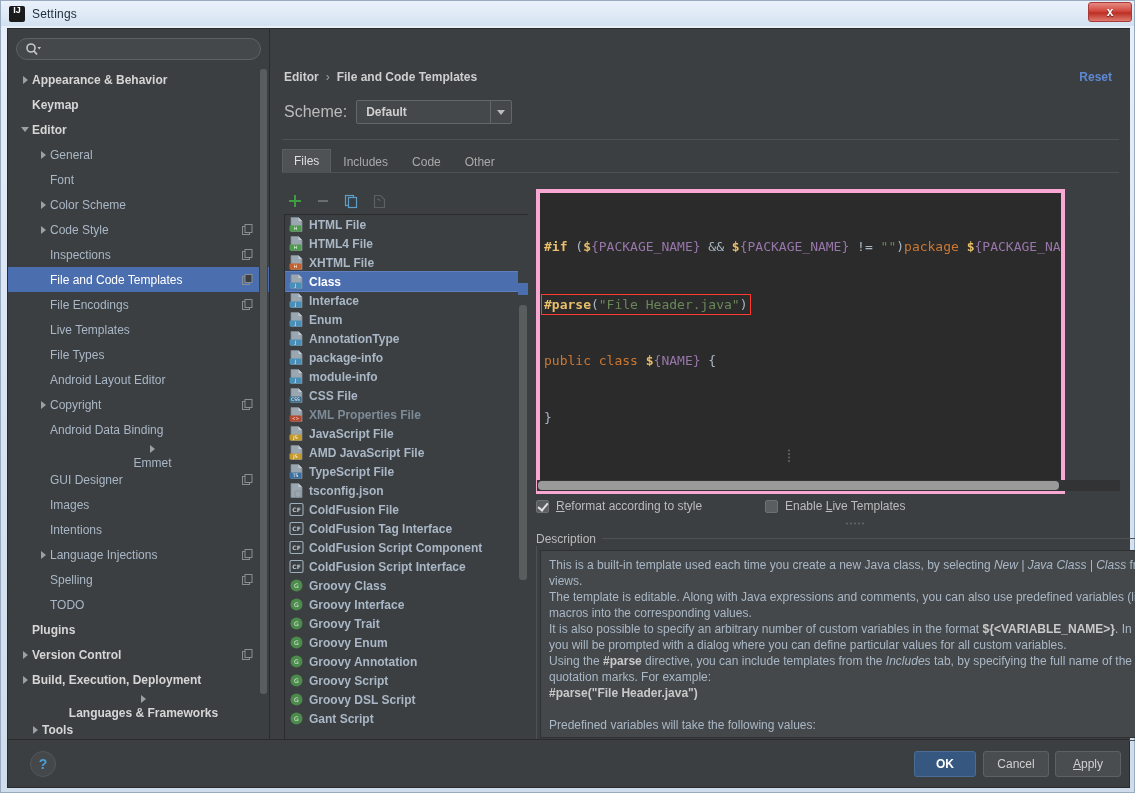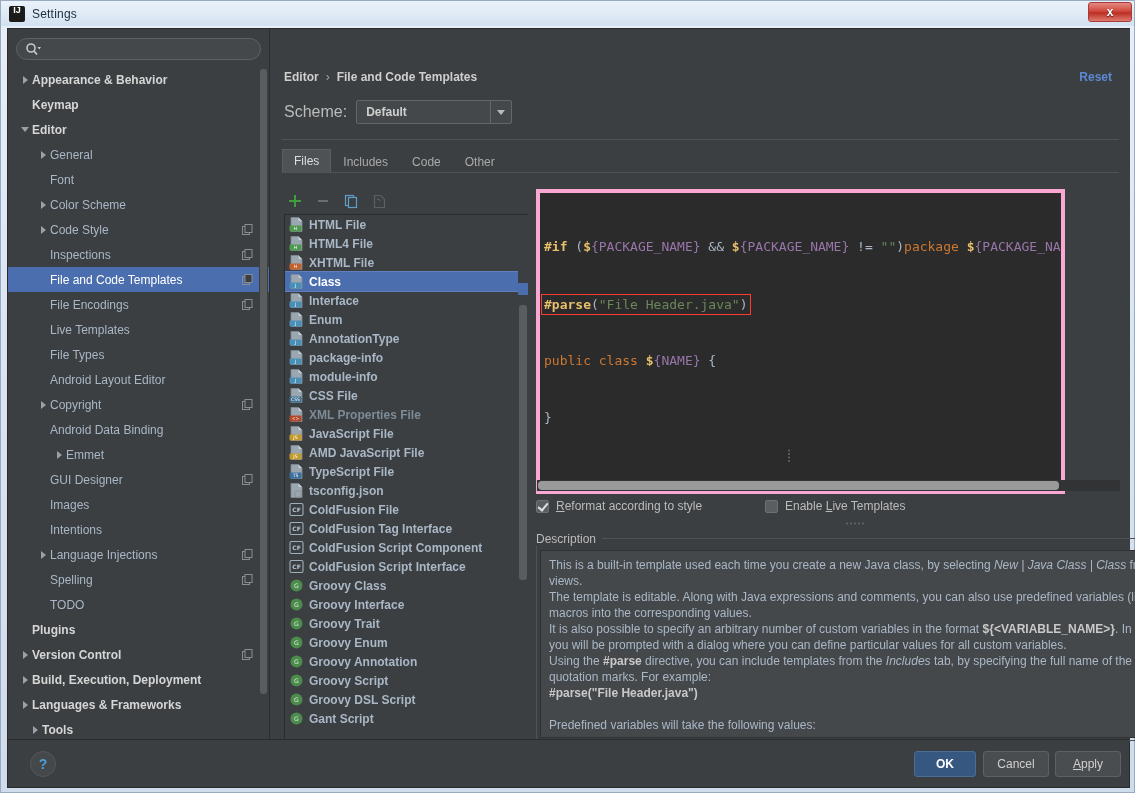--- a/index.html
+++ b/index.html
@@ -556,21 +556,21 @@
                 <rect x="0.5" y="2.5" width="7" height="8" fill="none" stroke="#8a8d8f" stroke-width="1"></rect>
                 <rect x="3" y="0.5" width="7" height="8" fill="#3c3f41" stroke="#8a8d8f" stroke-width="1"></rect>
               </svg></span>
           </div>
           <div class="tree-row" style="padding-left: 28px;">
             <span class="arrow none">
               <i></i>
             </span>
             <span class="tw-label">Android Data Binding</span>
           </div>
-          <div class="tree-row" style="padding-left: 44px;">
+          <div class="tree-row" style="padding-left: 28px; flex-direction: column;">
             <span class="arrow right">
               <i></i>
             </span>
             <span class="tw-label">Emmet</span>
           </div>
           <div class="tree-row" style="padding-left: 28px;">
             <span class="arrow none">
               <i></i>
             </span>
             <span class="tw-label">GUI Designer</span>
@@ -632,21 +632,21 @@
                 <rect x="0.5" y="2.5" width="7" height="8" fill="none" stroke="#8a8d8f" stroke-width="1"></rect>
                 <rect x="3" y="0.5" width="7" height="8" fill="#3c3f41" stroke="#8a8d8f" stroke-width="1"></rect>
               </svg></span>
           </div>
           <div class="tree-row" style="padding-left: 10px;">
             <span class="arrow right">
               <i></i>
             </span>
             <span class="tw-label bold">Build, Execution, Deployment</span>
           </div>
-          <div class="tree-row" style="padding-left: 10px;">
+          <div class="tree-row" style="padding-left: 10px; flex-direction: column;">
             <span class="arrow right">
               <i></i>
             </span>
             <span class="tw-label bold">Languages &amp; Frameworks</span>
           </div>
           <div class="tree-row" style="padding-left: 20px;">
             <span class="arrow right">
               <i></i>
             </span>
             <span class="tw-label bold">Tools</span>

